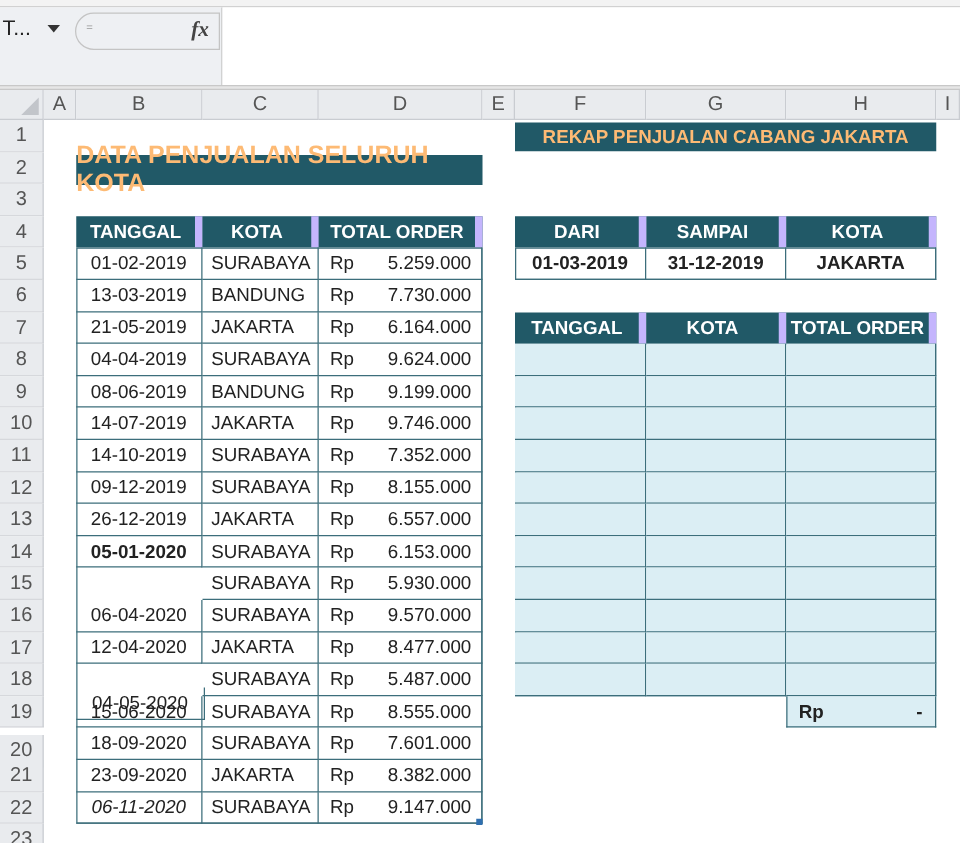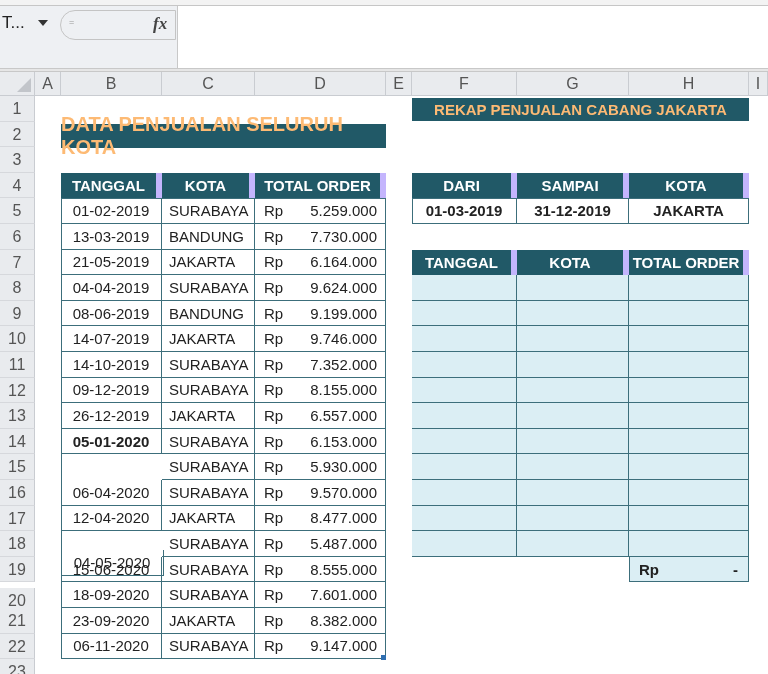--- a/index.html
+++ b/index.html
@@ -182,21 +182,21 @@
     <div class="dcell" style="left: 255px; top: 510.4px; width: 131px; height: 25.6px; justify-content: space-between; padding: 0px 8px 0px 9px;">
       <span>Rp</span>
       <span>7.601.000</span>
     </div>
     <div class="dcell" style="left: 61px; top: 536px; width: 101px; height: 25.6px; justify-content: center;">23-09-2020</div>
     <div class="dcell" style="left: 162px; top: 536px; width: 93px; height: 25.6px; padding-left: 7px;">JAKARTA</div>
     <div class="dcell" style="left: 255px; top: 536px; width: 131px; height: 25.6px; justify-content: space-between; padding: 0px 8px 0px 9px;">
       <span>Rp</span>
       <span>8.382.000</span>
     </div>
-    <div class="dcell" style="left: 61px; top: 561.6px; width: 101px; height: 25.6px; justify-content: center;">06-11-2020</div>
+    <div class="dcell" style="left: 61px; top: 561.6px; width: 101px; height: 25.6px; justify-content: center; font-style: italic;">06-11-2020</div>
     <div class="dcell" style="left: 162px; top: 561.6px; width: 93px; height: 25.6px; padding-left: 7px;">SURABAYA</div>
     <div class="dcell" style="left: 255px; top: 561.6px; width: 131px; height: 25.6px; justify-content: space-between; padding: 0px 8px 0px 9px;">
       <span>Rp</span>
       <span>9.147.000</span>
     </div>
     <div class="handle" style="left: 381px; top: 583.2px;"></div>
     <div class="band" style="left: 412px; top: 26px; width: 337px; height: 23px; font-size: 15px;">REKAP PENJUALAN CABANG JAKARTA</div>
     <div class="hdr" style="left: 517px; top: 100.8px; width: 112px; height: 25.6px;">SAMPAI</div>
     <div class="hdr" style="left: 412px; top: 100.8px; width: 105px; height: 25.6px;">DARI</div>
     <div class="hdr" style="left: 629px; top: 100.8px; width: 120px; height: 25.6px;">KOTA</div>

